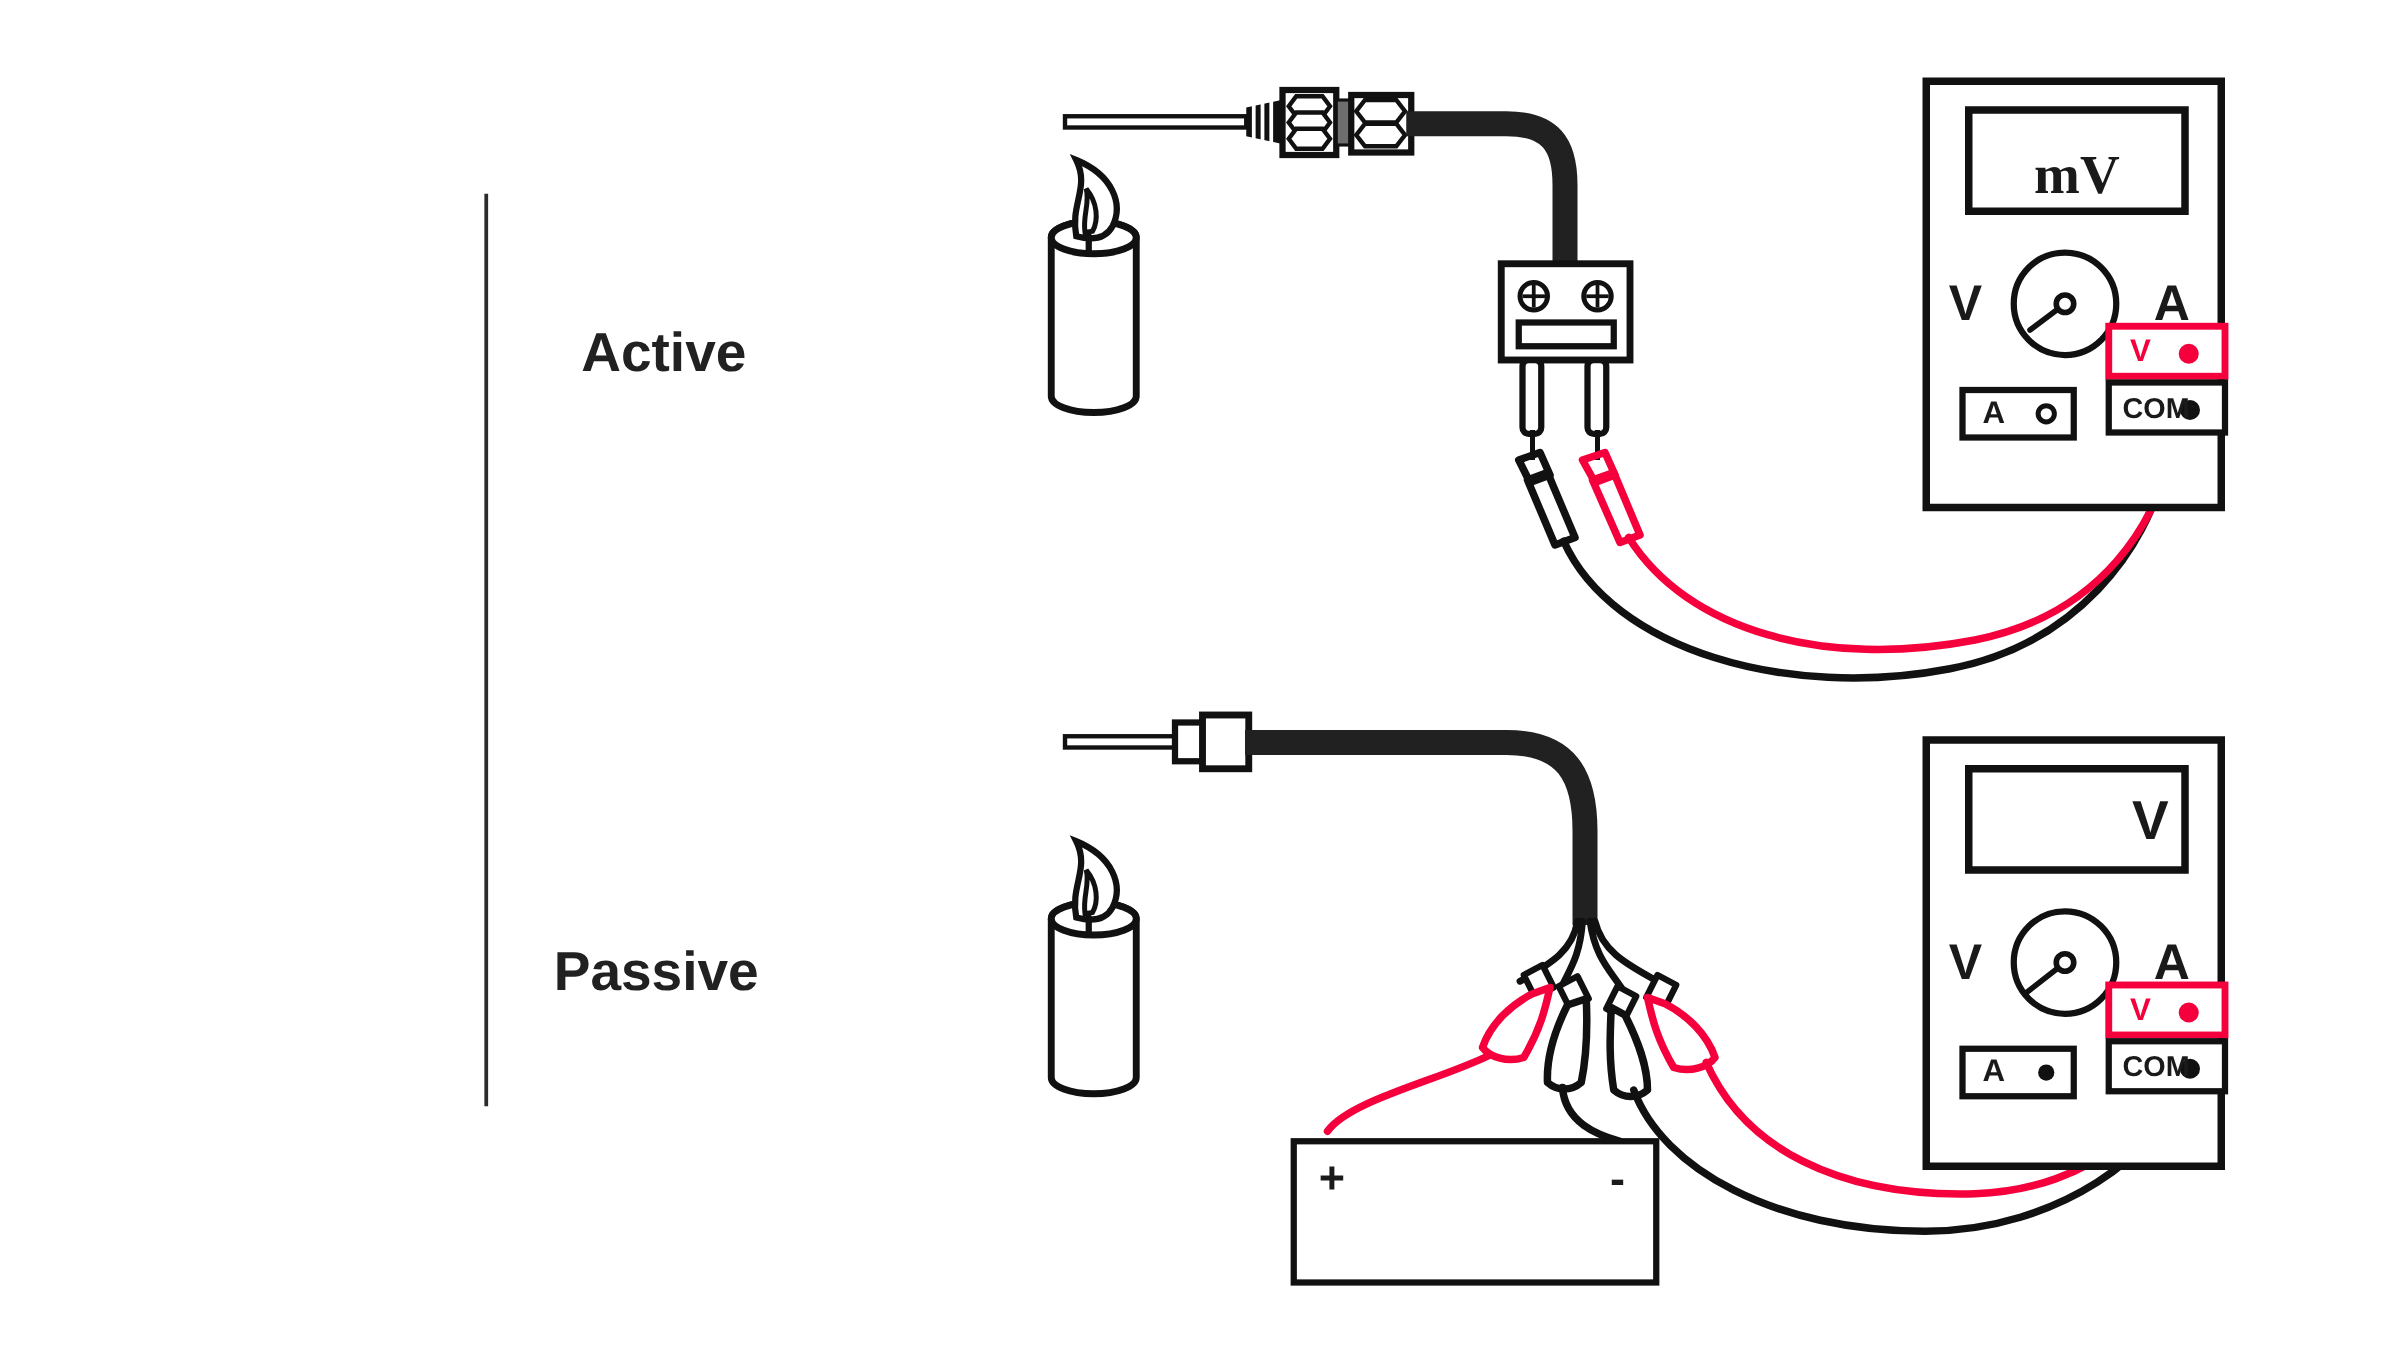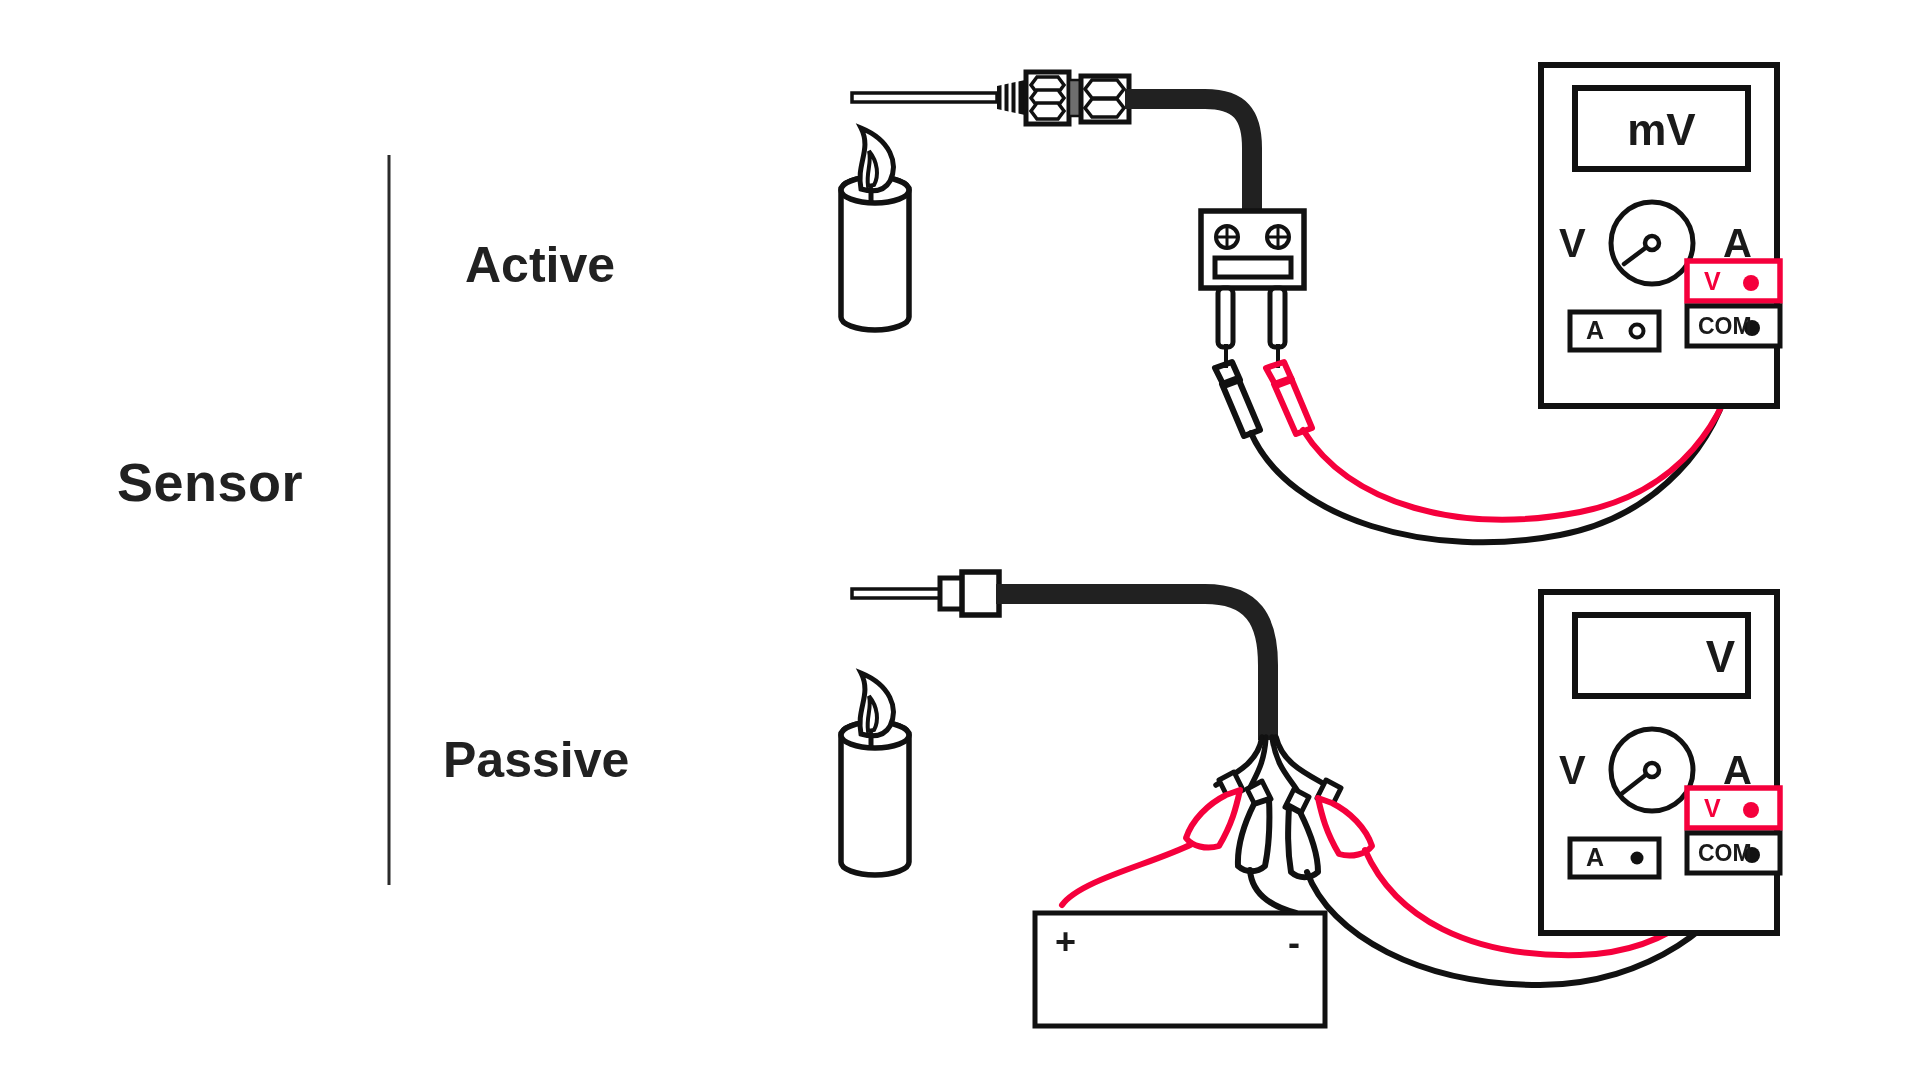--- a/index.html
+++ b/index.html
@@ -38,25 +38,26 @@
     text-align: center;
     font-size: 54px;
     font-weight: bold;
     color: #212121;
     letter-spacing: 0.5px;
     line-height: 1;
   }
 
   .cat-label {
     position: absolute;
-    font-size: 50px;
+    font-size: 44px;
     font-weight: bold;
     color: #212121;
     line-height: 1;
     white-space: nowrap;
+    margin-top: 21px;
   }
   .cat-label .hl {
     position: absolute;
     left: 0;
     right: 0;
     bottom: -6px;
     height: 20px;
     z-index: -1;
   }
   .cat-wrap { position: relative; display: inline-block; }
@@ -279,37 +280,36 @@
           <circle cx="1751" cy="810" r="8" fill="#F5003C"></circle>
         </g>
         <g>
           <rect x="1687" y="833" width="93" height="40" fill="#ffffff" stroke="#111" stroke-width="5"></rect>
           <circle cx="1752" cy="855" r="8" fill="#111"></circle>
         </g>
       </g>
     </g>
   </svg>
 
-  <div class="label-sensor">Sensor</div>
 
   <div class="cat-label" id="label-active">
     <span class="cat-wrap">
       <span class="hl" id="hl-active" style="background: rgb(108, 99, 232);"></span>
       <span>Active</span>
     </span>
   </div>
 
   <div class="cat-label" id="label-passive">
     <span class="cat-wrap">
       <span class="hl" id="hl-passive" style="background: rgb(192, 139, 234);"></span>
       <span>Passive</span>
     </span>
   </div>
 
-  <div class="meter-text" style="left:1575px; top:108px; width:173px; text-align:center; font-size:44px; font-weight:600;">mV</div>
+  <div class="meter-text" style="left:1575px; top:118px; width:173px; text-align:center; font-size:44px; font-weight:600;font-family:Liberation Serif, serif;">mV</div>
   <div class="meter-text" style="left:1559px; top:223px; font-size:40px; font-weight:600;">V</div>
   <div class="meter-text" style="left:1723px; top:223px; font-size:40px; font-weight:600;">A</div>
   <div class="meter-text" style="left:1586px; top:318px; font-size:25px; font-weight:700;">A</div>
   <div class="meter-text" style="left:1704px; top:269px; font-size:25px; font-weight:700; color:#F5003C;">V</div>
   <div class="meter-text" style="left:1698px; top:315px; font-size:23px; font-weight:700;">COM</div>
 
   <div class="meter-text" style="left:1575px; top:635px; width:160px; text-align:right; font-size:44px; font-weight:600;">V</div>
   <div class="meter-text" style="left:1559px; top:750px; font-size:40px; font-weight:600;">V</div>
   <div class="meter-text" style="left:1723px; top:750px; font-size:40px; font-weight:600;">A</div>
   <div class="meter-text" style="left:1586px; top:845px; font-size:25px; font-weight:700;">A</div>

